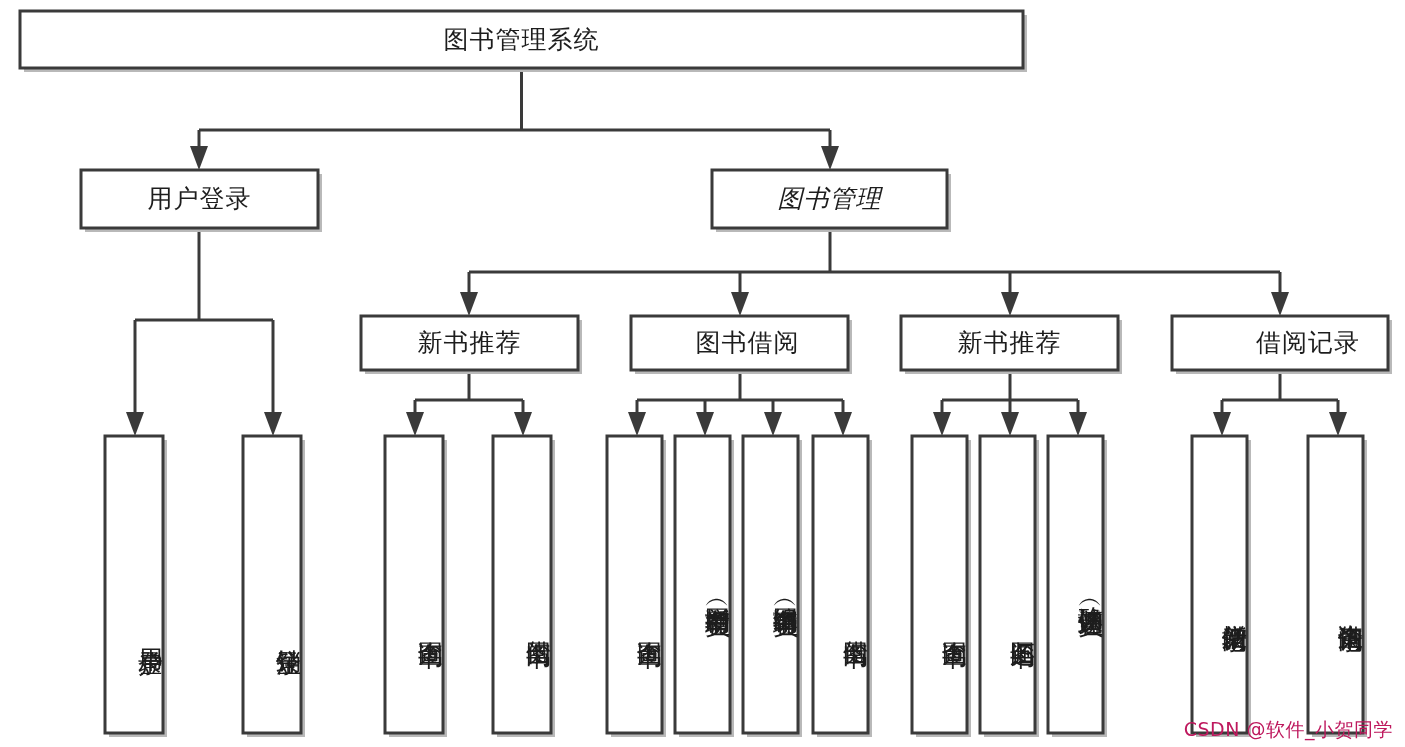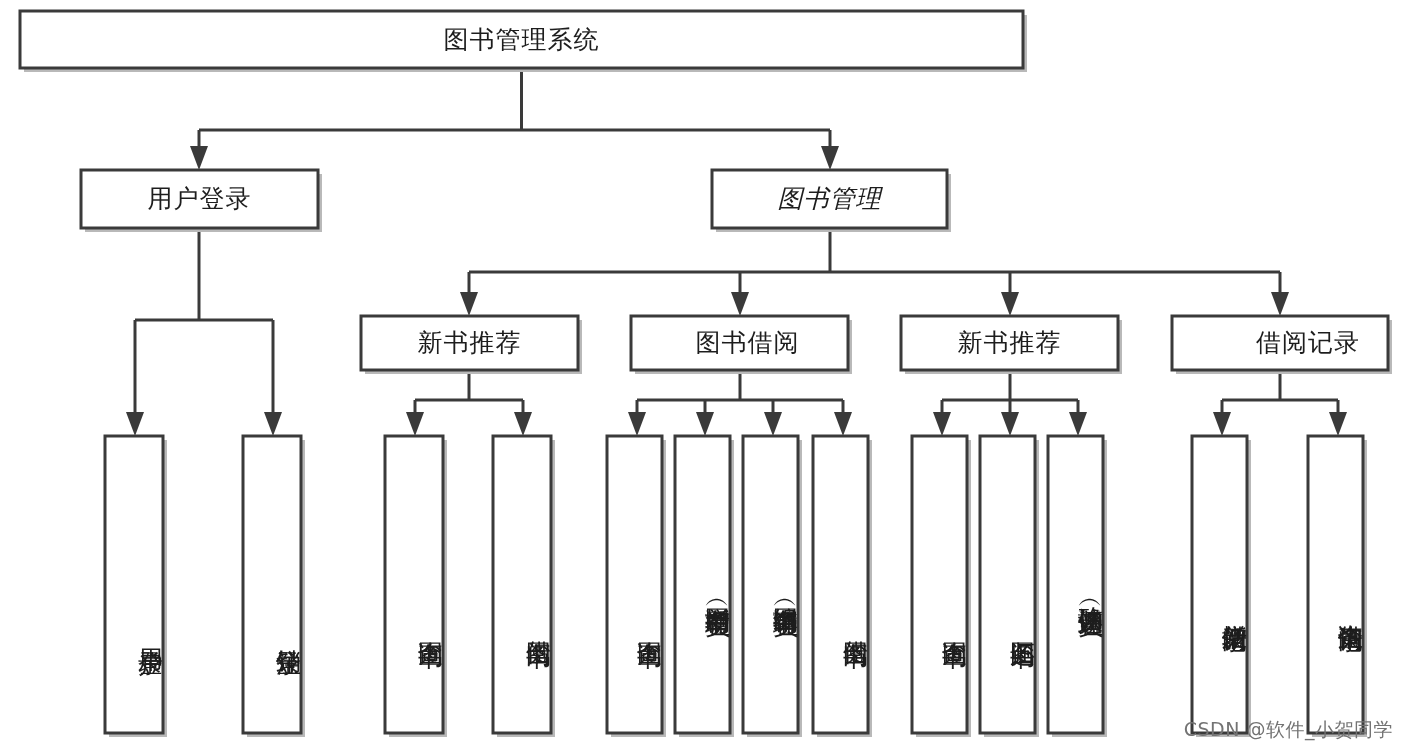--- a/index.html
+++ b/index.html
@@ -72,21 +72,21 @@
     padding-top: 10px;
     box-sizing: border-box;
     overflow: visible;
     white-space: nowrap;
   }
   .watermark {
     position: absolute;
     right: 12px;
     bottom: 4px;
     font-size: 19px;
-    color: #737373;
+    color: #be185d;
     letter-spacing: 0.5px;
     user-select: none;
     white-space: nowrap;
   }
 </style>
 </head>
 <body>
 
 <div id="diagram-root">
 

